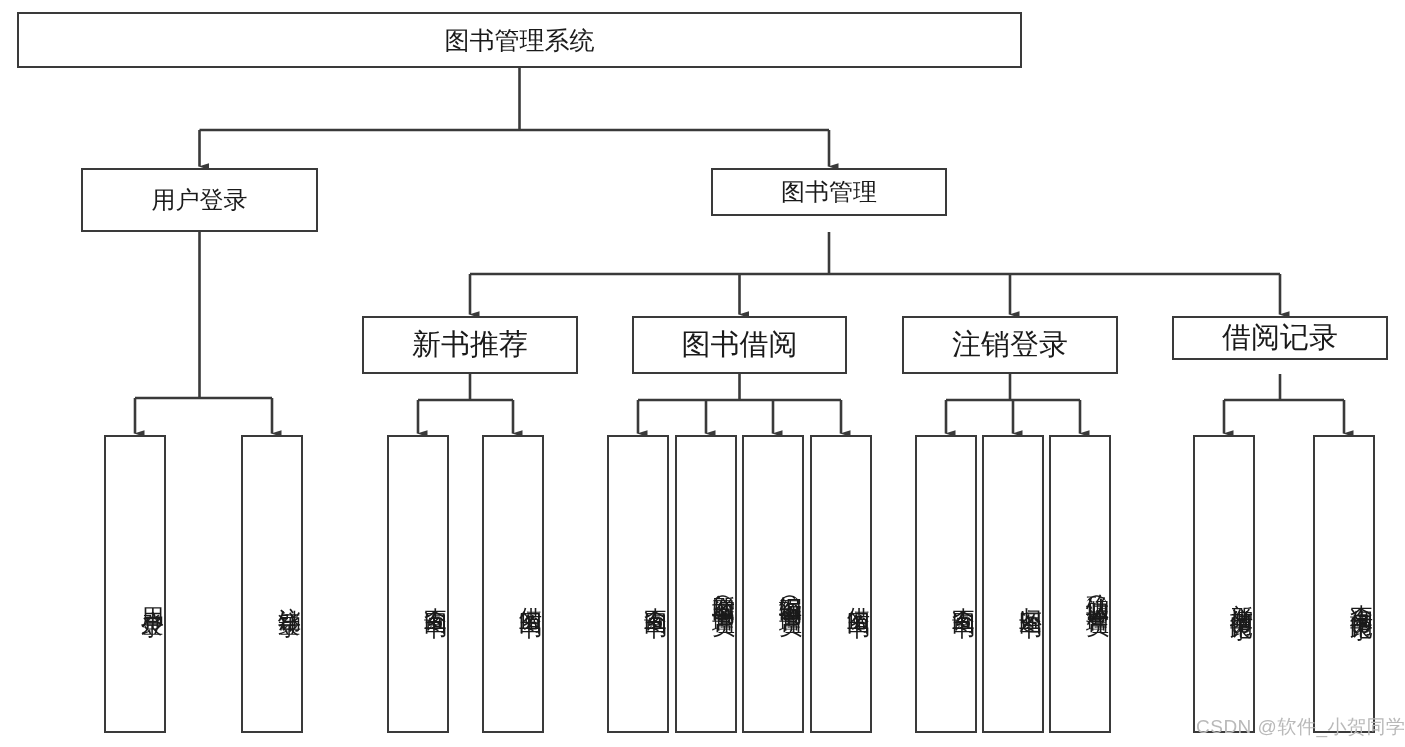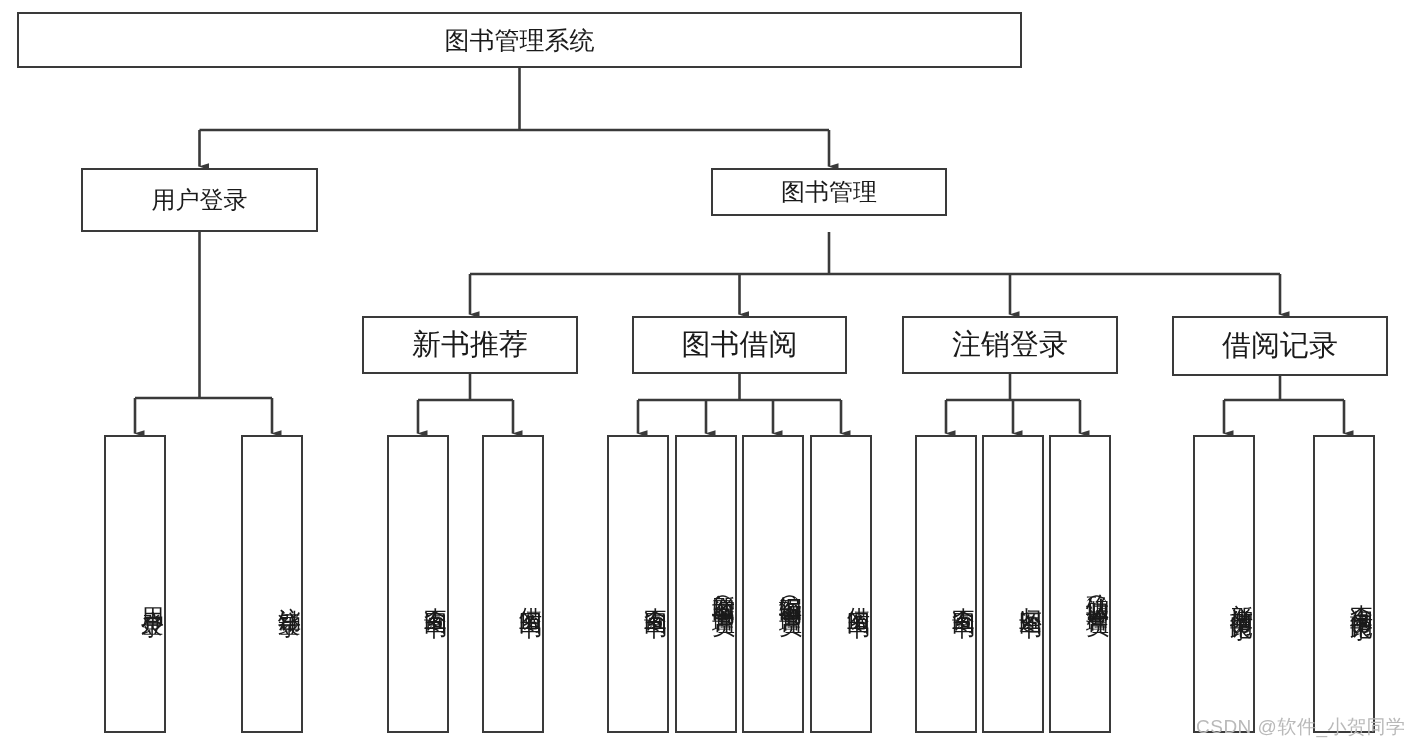--- a/index.html
+++ b/index.html
@@ -118,21 +118,21 @@
   </svg>
 
   <div class="node root" id="n-root" style="left: 17px; top: 12px; width: 1005px; height: 56px;">图书管理系统</div>
 
   <div class="node lvl2" id="n-l2-0" style="left: 81px; top: 168px; width: 237px; height: 64px;">用户登录</div>
   <div class="node lvl2" id="n-l2-1" style="left: 711px; top: 168px; width: 236px; height: 48px;">图书管理</div>
 
   <div class="node lvl3" id="n-l3-0" style="left: 362px; top: 316px; width: 216px; height: 58px;">新书推荐</div>
   <div class="node lvl3" id="n-l3-1" style="left: 632px; top: 316px; width: 215px; height: 58px;">图书借阅</div>
   <div class="node lvl3" id="n-l3-2" style="left: 902px; top: 316px; width: 216px; height: 58px;">注销登录</div>
-  <div class="node lvl3" id="n-l3-3" style="left: 1172px; top: 316px; width: 216px; height: 60px;">借阅记录</div>
+  <div class="node lvl3" id="n-l3-3" style="left: 1172px; top: 316px; width: 216px; height: 44px;">借阅记录</div>
 
   <div class="node leaf" id="n-lf-0" style="left: 104px; top: 435px; width: 62px; height: 298px;">用户登录</div>
   <div class="node leaf" id="n-lf-1" style="left: 241px; top: 435px; width: 62px; height: 298px;">注销登录</div>
   <div class="node leaf" id="n-lf-2" style="left: 387px; top: 435px; width: 62px; height: 298px;">查询图书</div>
   <div class="node leaf" id="n-lf-3" style="left: 482px; top: 435px; width: 62px; height: 298px;">借阅图书</div>
   <div class="node leaf" id="n-lf-4" style="left: 607px; top: 435px; width: 62px; height: 298px;">查询图书</div>
   <div class="node leaf tall" id="n-lf-5" style="left: 675px; top: 435px; width: 62px; height: 298px;">新增图书（管理员）</div>
   <div class="node leaf tall" id="n-lf-6" style="left: 742px; top: 435px; width: 62px; height: 298px;">编辑图书（管理员）</div>
   <div class="node leaf" id="n-lf-7" style="left: 810px; top: 435px; width: 62px; height: 298px;">借阅图书</div>
   <div class="node leaf" id="n-lf-8" style="left: 915px; top: 435px; width: 62px; height: 298px;">查询图书</div>

